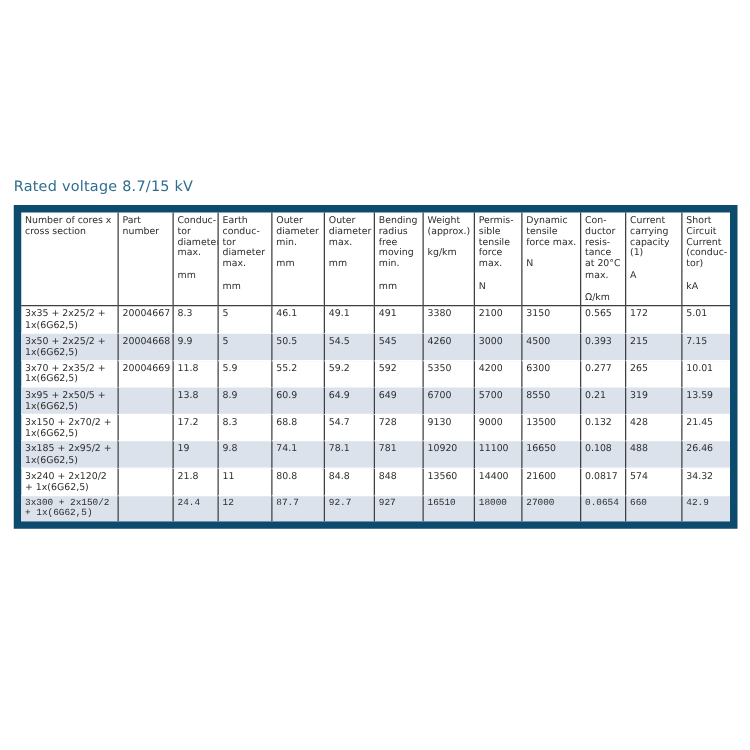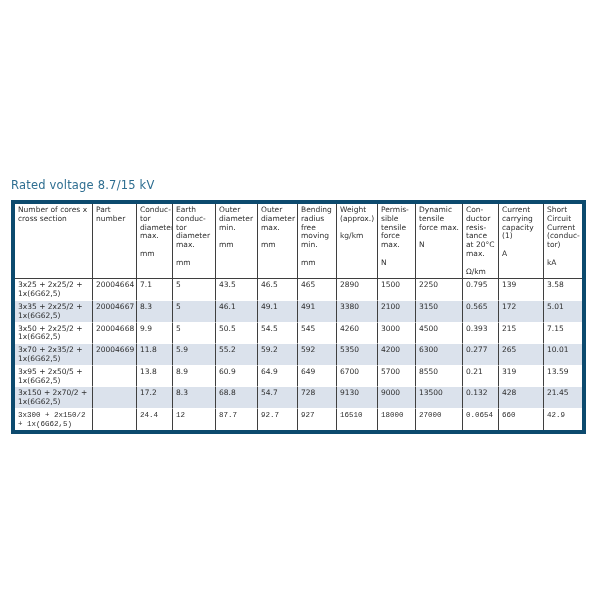--- a/index.html
+++ b/index.html
@@ -9,41 +9,40 @@
     width: 600px;
     height: 600px;
     background: #ffffff;
     font-family: "DejaVu Sans", "Liberation Sans", sans-serif;
   }
   .page {
     position: relative;
     width: 600px;
     height: 428px;
     overflow: hidden;
-    margin-top: 36px;
   }
   .title {
     position: absolute;
     left: 11px;
     top: 142px;
     margin: 0;
     font-size: 11.5px;
     font-weight: 400;
     color: #2e6e91;
     letter-spacing: 0.2px;
   }
   table.spec {
     position: absolute;
     left: 11px;
     top: 164px;
     border-collapse: separate;
     border-spacing: 0;
     table-layout: fixed;
     width: 567px;
-    border: 4px solid #0c4a6e;
+    border: 6px solid #0c4a6e;
     background: #ffffff;
   }
   th, td {
     vertical-align: top;
     text-align: left;
     color: #2e2e2e;
     font-size: 7.5px;
     line-height: 8.8px;
     border-left: 1px solid #3f3f3f;
     overflow: hidden;
@@ -156,35 +155,20 @@
 Circuit
 Current
 (conduc-
 tor)
 
 kA</th>
         </tr>
     </thead>
     <tbody>
         <tr>
-          <td>3x25 + 2x25/2 + 1x(6G62,5)</td>
-          <td>20004664</td>
-          <td>7.1</td>
-          <td>5</td>
-          <td>43.5</td>
-          <td>46.5</td>
-          <td>465</td>
-          <td>2890</td>
-          <td>1500</td>
-          <td>2250</td>
-          <td>0.795</td>
-          <td>139</td>
-          <td>3.58</td>
-        </tr>
-        <tr>
           <td>3x35 + 2x25/2 + 1x(6G62,5)</td>
           <td>20004667</td>
           <td>8.3</td>
           <td>5</td>
           <td>46.1</td>
           <td>49.1</td>
           <td>491</td>
           <td>3380</td>
           <td>2100</td>
           <td>3150</td>
@@ -246,20 +230,50 @@
           <td>54.7</td>
           <td>728</td>
           <td>9130</td>
           <td>9000</td>
           <td>13500</td>
           <td>0.132</td>
           <td>428</td>
           <td>21.45</td>
         </tr>
         <tr>
+          <td>3x185 + 2x95/2 + 1x(6G62,5)</td>
+          <td></td>
+          <td>19</td>
+          <td>9.8</td>
+          <td>74.1</td>
+          <td>78.1</td>
+          <td>781</td>
+          <td>10920</td>
+          <td>11100</td>
+          <td>16650</td>
+          <td>0.108</td>
+          <td>488</td>
+          <td>26.46</td>
+        </tr>
+        <tr>
+          <td>3x240 + 2x120/2 + 1x(6G62,5)</td>
+          <td></td>
+          <td>21.8</td>
+          <td>11</td>
+          <td>80.8</td>
+          <td>84.8</td>
+          <td>848</td>
+          <td>13560</td>
+          <td>14400</td>
+          <td>21600</td>
+          <td>0.0817</td>
+          <td>574</td>
+          <td>34.32</td>
+        </tr>
+        <tr>
           <td>3x300 + 2x150/2 + 1x(6G62,5)</td>
           <td></td>
           <td>24.4</td>
           <td>12</td>
           <td>87.7</td>
           <td>92.7</td>
           <td>927</td>
           <td>16510</td>
           <td>18000</td>
           <td>27000</td>

